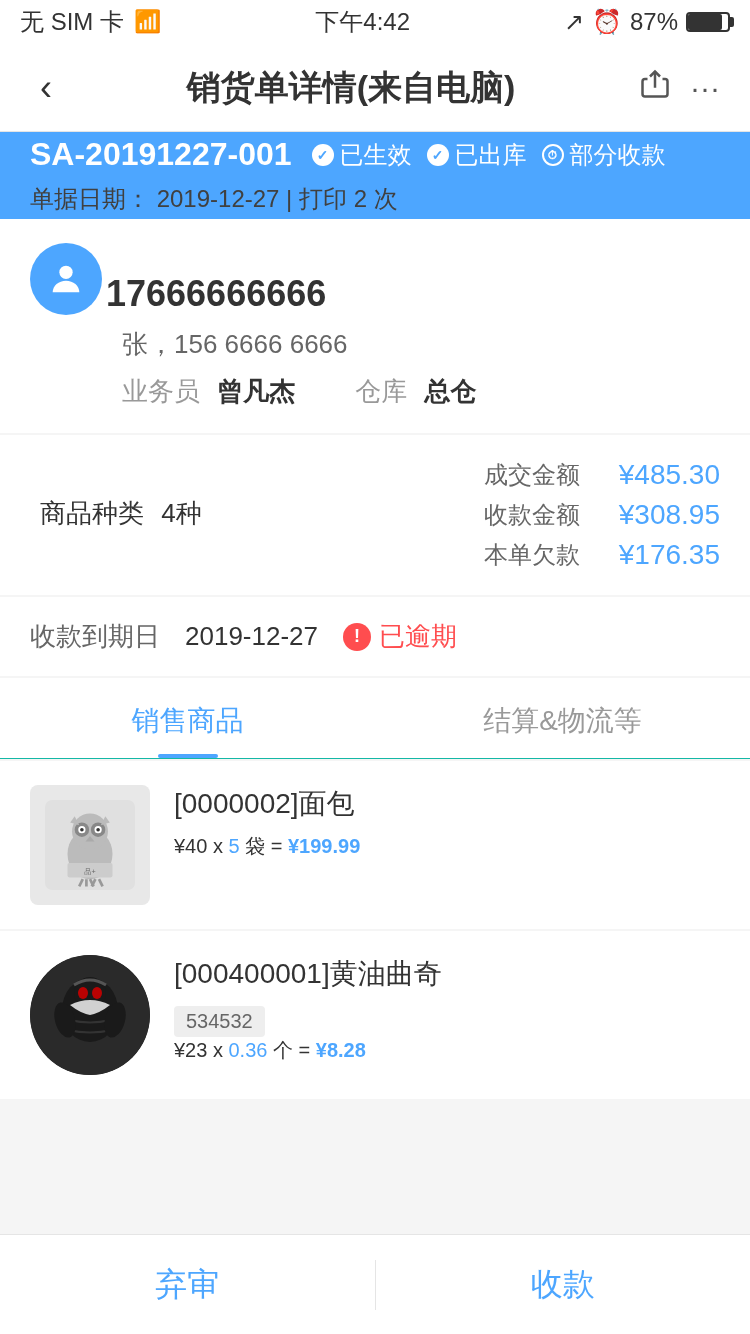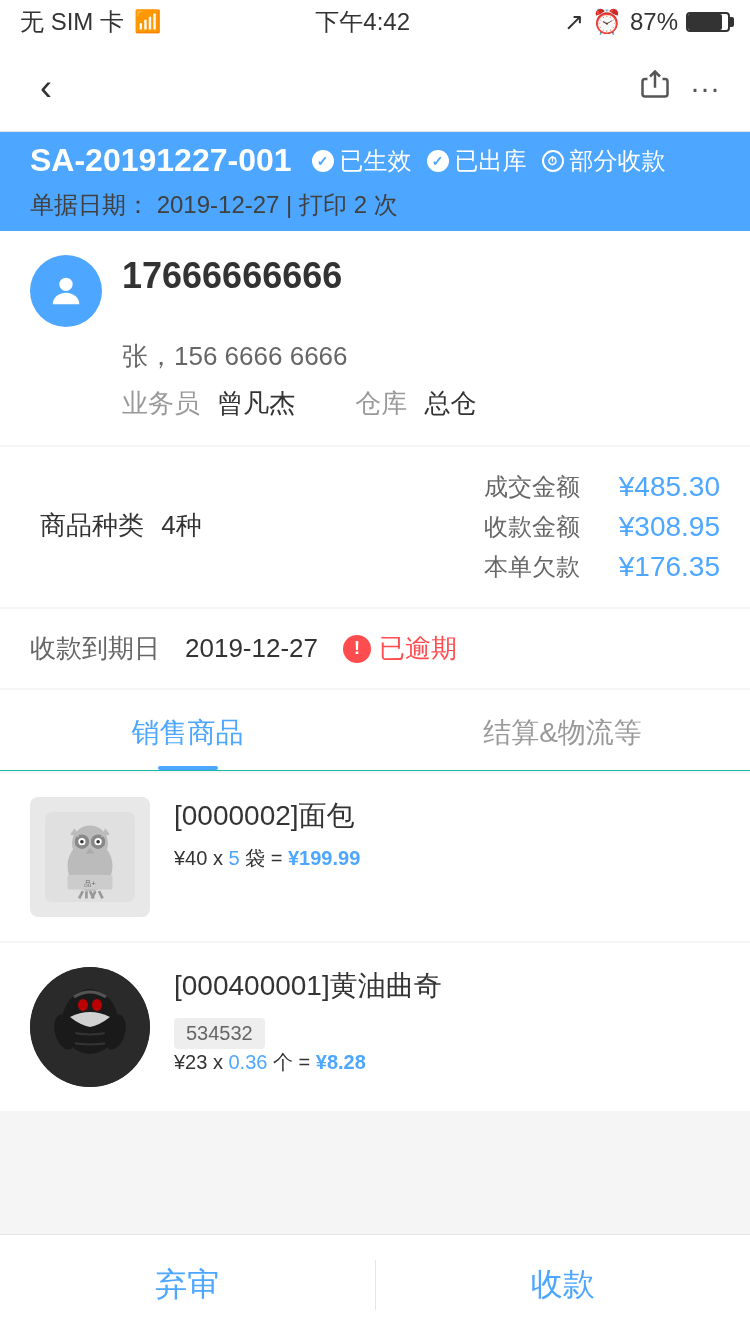--- a/index.html
+++ b/index.html
@@ -78,21 +78,21 @@
     }
     .nav-icon {
       font-size: 30px;
       color: #555;
       cursor: pointer;
     }
 
     
     .blue-header {
       background: #4da6ff;
-      padding: 10px 30px;
+      padding: 4px 30px;
     }
     .blue-header-top {
       display: flex;
       align-items: center;
       gap: 20px;
       margin-bottom: 10px;
     }
     .order-number {
       font-size: 32px;
       font-weight: 700;
@@ -127,22 +127,22 @@
     }
 
     
     .customer-section {
       background: #fff;
       padding: 24px 30px;
       margin-bottom: 2px;
     }
     .customer-top {
       display: flex;
-      align-items: flex-start;
-      gap: 20px;
+      align-items: flex-end;
+      gap: 4px;
       margin-bottom: 12px;
     }
     .avatar {
       width: 72px; height: 72px;
       border-radius: 50%;
       background: #4da6ff;
       display: flex;
       align-items: center;
       justify-content: center;
       color: #fff;
@@ -161,21 +161,21 @@
     }
     .customer-meta {
       display: flex;
       align-items: center;
       gap: 60px;
       padding-left: 92px;
       font-size: 26px;
       color: #666;
     }
     .meta-label { color: #999; }
-    .meta-value { color: #333; margin-left: 10px; }
+    .meta-value { color: #333; margin-left: 10px; font-weight: bold; }
 
     
     .stats-section {
       background: #fff;
       padding: 24px 30px;
       margin-bottom: 2px;
       display: flex;
       justify-content: space-between;
     }
     .stats-left {
@@ -367,20 +367,21 @@
     <span>⏰</span>
     <span>87%</span>
     <div class="battery-bar">
       <div class="battery-fill"></div>
     </div>
   </div>
 </div>
 
 <div class="nav-bar">
   <span class="nav-back">‹</span>
+  <span class="nav-title">销货单详情(来自电脑)</span>
   <div class="nav-right">
     <span class="nav-icon">
       <svg width="30" height="30" viewBox="0 0 24 24" fill="none" stroke="#555" stroke-width="2">
         <path d="M18 8h2a2 2 0 0 1 2 2v10a2 2 0 0 1-2 2H4a2 2 0 0 1-2-2V10a2 2 0 0 1 2-2h2"></path>
         <polyline points="8,6 12,2 16,6"></polyline>
         <line x1="12" y1="2" x2="12" y2="15"></line>
       </svg>
     </span>
     <span class="nav-icon">···</span>
   </div>

